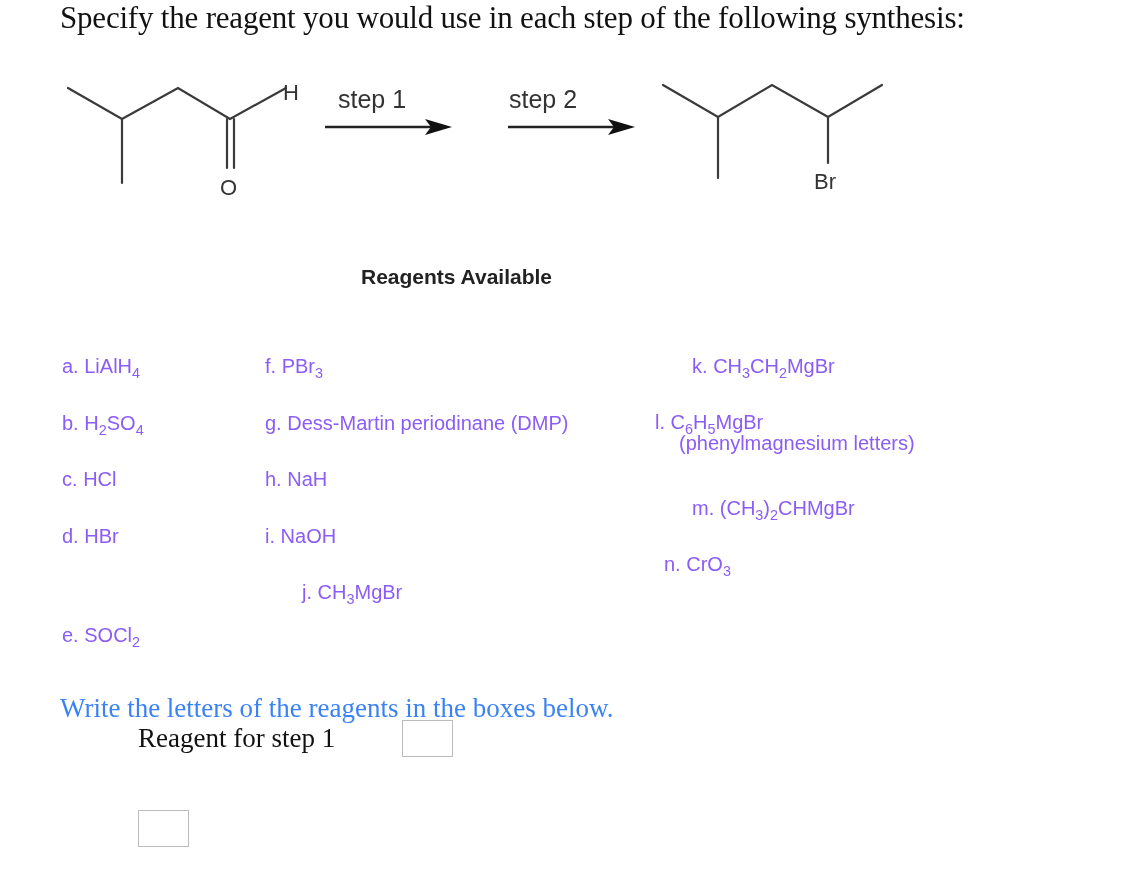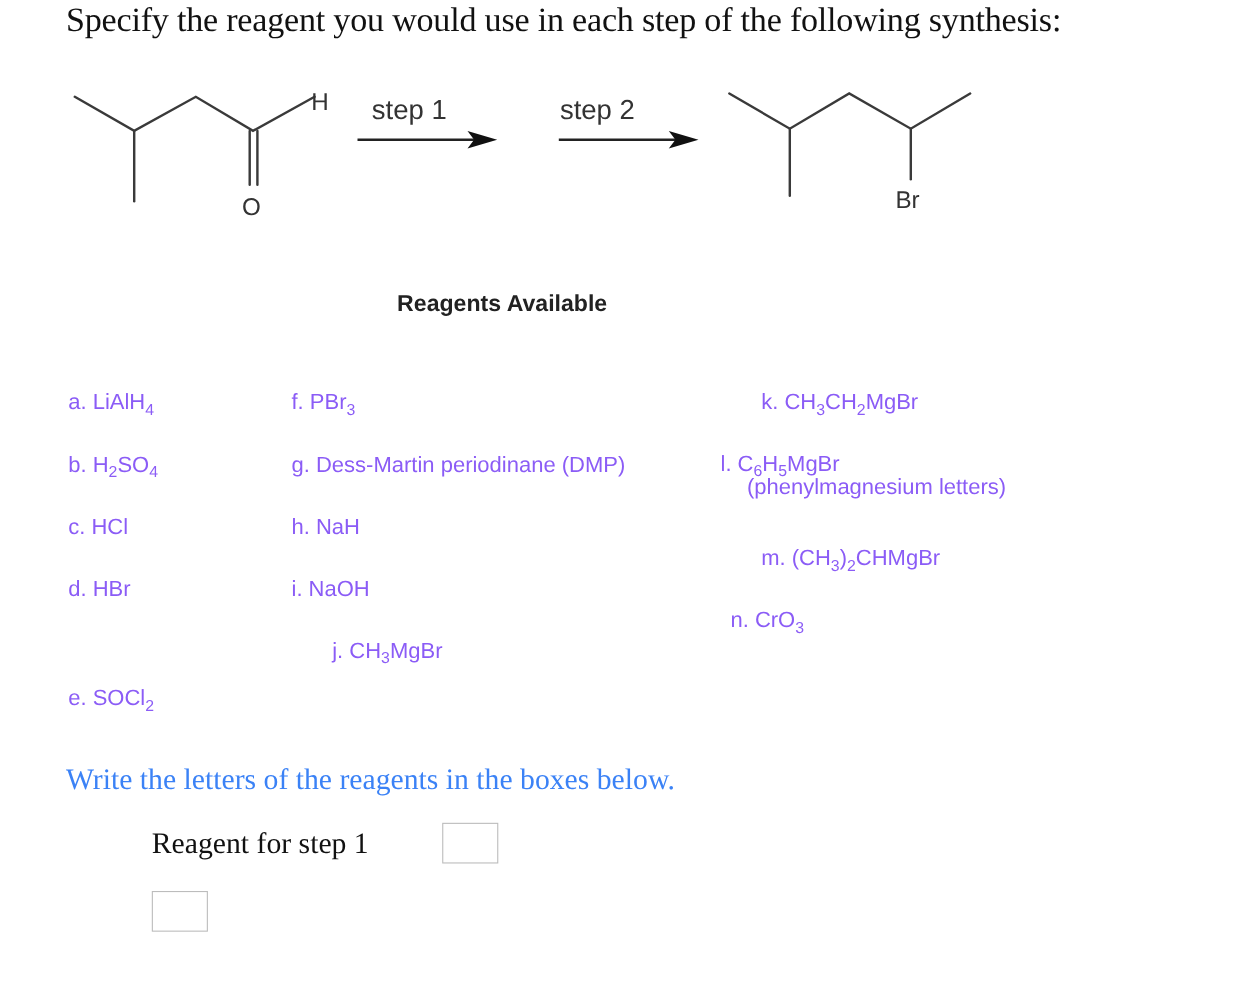--- a/index.html
+++ b/index.html
@@ -111,19 +111,19 @@
   <span>m.</span>
   <span>(CH</span><sub>3</sub><span>)</span><sub>2</sub><span>CHMgBr</span>
 </div>
 <div class="abs sans reagent" style="left:664px; top:553px;">
   <span>n.</span>
   <span>CrO</span><sub>3</sub>
 </div>
 
 <div id="instruction" class="abs serif">Write the letters of the reagents in the boxes below.</div>
 
-<div class="answer-row" style="top:747px;gap:32px;">
+<div class="answer-row" style="top:719px;gap:32px;">
   <span class="answer-label serif">Reagent for step 1</span>
   <input class="answer-box" type="text" value="" style="">
 </div>
 <div class="answer-row" style="top:809px;">
   <input class="answer-box" type="text" value="" style="">
 </div>
 
 </body></html>

